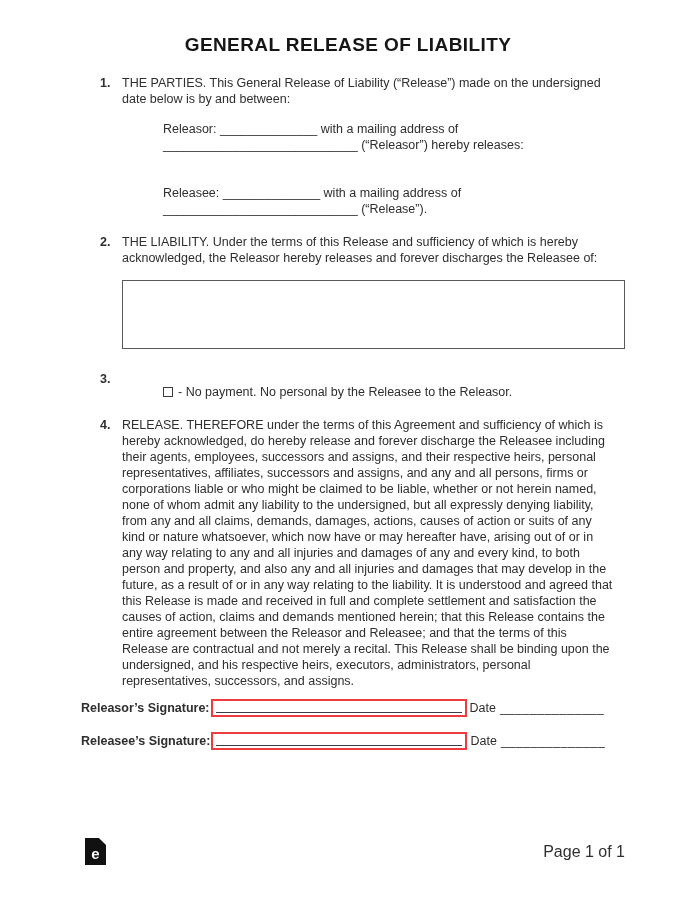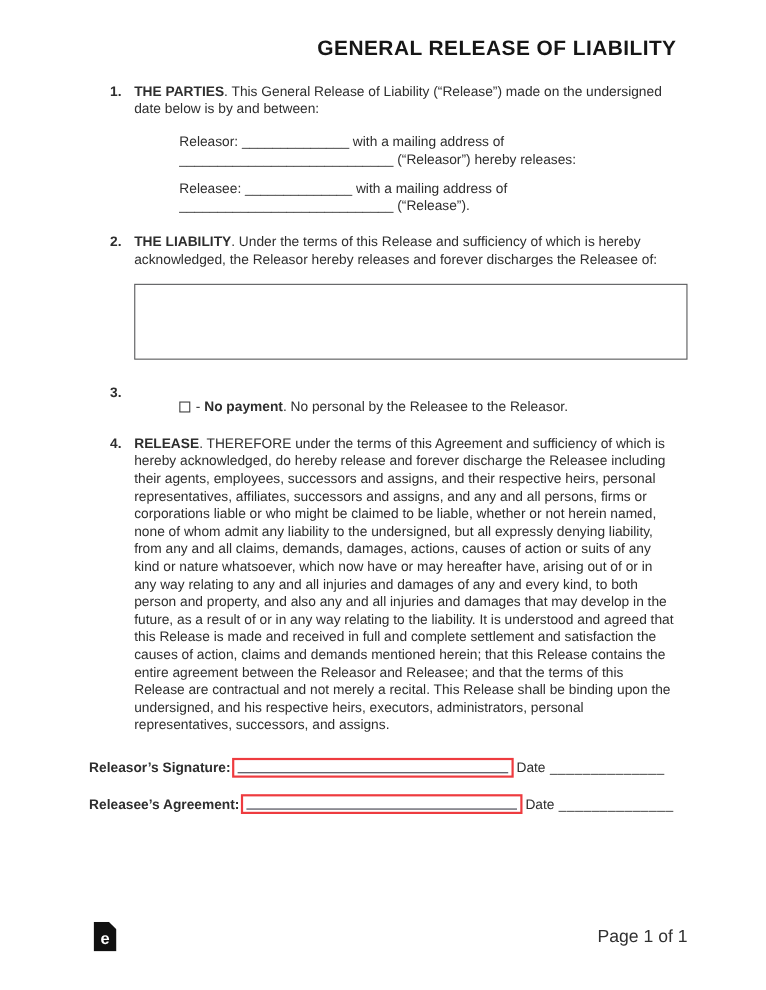--- a/index.html
+++ b/index.html
@@ -9,49 +9,49 @@
     font-family: "Liberation Sans", "DejaVu Sans", sans-serif;
     font-size: 12.5px; line-height: 16px; color: #2e2e2e;
     position: relative; overflow: hidden;
   }
   .page {
     width: 696px; height: 900px;
     padding: 33px 81px 0 81px;
     position: relative; background: #fff;
   }
   .doc-title {
-    text-align: right; font-size: 19px; line-height: 24px;
+    text-align: center; font-size: 19px; line-height: 24px;
     font-weight: bold; letter-spacing: 0.4px; color: #161616;
     margin-bottom: 18px;
   }
   .sec { display: flex; margin-left: 19px; }
   .sec-1 { margin-bottom: 17px; }
   .sec-2 { margin-bottom: 22px; }
   .sec-3 { margin-bottom: 16px; }
   .sec-4 { margin-bottom: 10px; }
   .num { flex: none; width: 22px; font-weight: bold; }
   .sec-content { width: 493px; }
-  .b { font-weight: bold; }
+  .b { font-weight: normal; }
   .ul { }
   .line { display: block; }
   .party-block { margin: 14px 0 0 41px; }
-  .party-block + .party-block { margin-top: 10px; }
+  .party-block + .party-block { margin-top: 32px; }
   .liability-box {
     margin-top: 14px; width: 503px; height: 69px;
     border: 1px solid #58595b; background: #fff;
   }
   .options { margin: 13px 0 0 41px; }
   .option { display: block; line-height: 16.5px; }
   .checkbox {
     display: inline-block; width: 10px; height: 10px;
     border: 1.2px solid #3f3f3f; background: #fff;
     margin-right: 5px; position: relative; top: 1px;
   }
   .sep { white-space: pre; }
-  .signatures { margin-top: 22px; }
+  .signatures { margin-top: 10px; }
   .sig-row { display: flex; align-items: center; height: 18px; margin-bottom: 15px; }
   .sig-label { font-weight: bold; flex: none; }
   .sig-field {
     flex: none; width: 256px; height: 18px;
     border: 2px solid #ee3b3f; background: #fff;
     position: relative; margin-left: 1px;
   }
   .sig-line {
     position: absolute; left: 3px; right: 3px; bottom: 2px;
     border-bottom: 1.3px solid #3e3e4a;
@@ -122,21 +122,21 @@
   <div class="signatures">
     <div class="sig-row">
       <span class="sig-label">Releasor’s Signature:</span>
       <span class="sig-field">
           <span class="sig-line"></span>
         </span>
       <span class="date-label">Date</span>
       <span class="date-blank">______________</span>
     </div>
     <div class="sig-row">
-      <span class="sig-label">Releasee’s Agreement:</span>
+      <span class="sig-label">Releasee’s Signature:</span>
       <span class="sig-field">
           <span class="sig-line"></span>
         </span>
       <span class="date-label">Date</span>
       <span class="date-blank">______________</span>
     </div>
   </div>
 
   <div class="footer-logo">
     <span>e</span>

